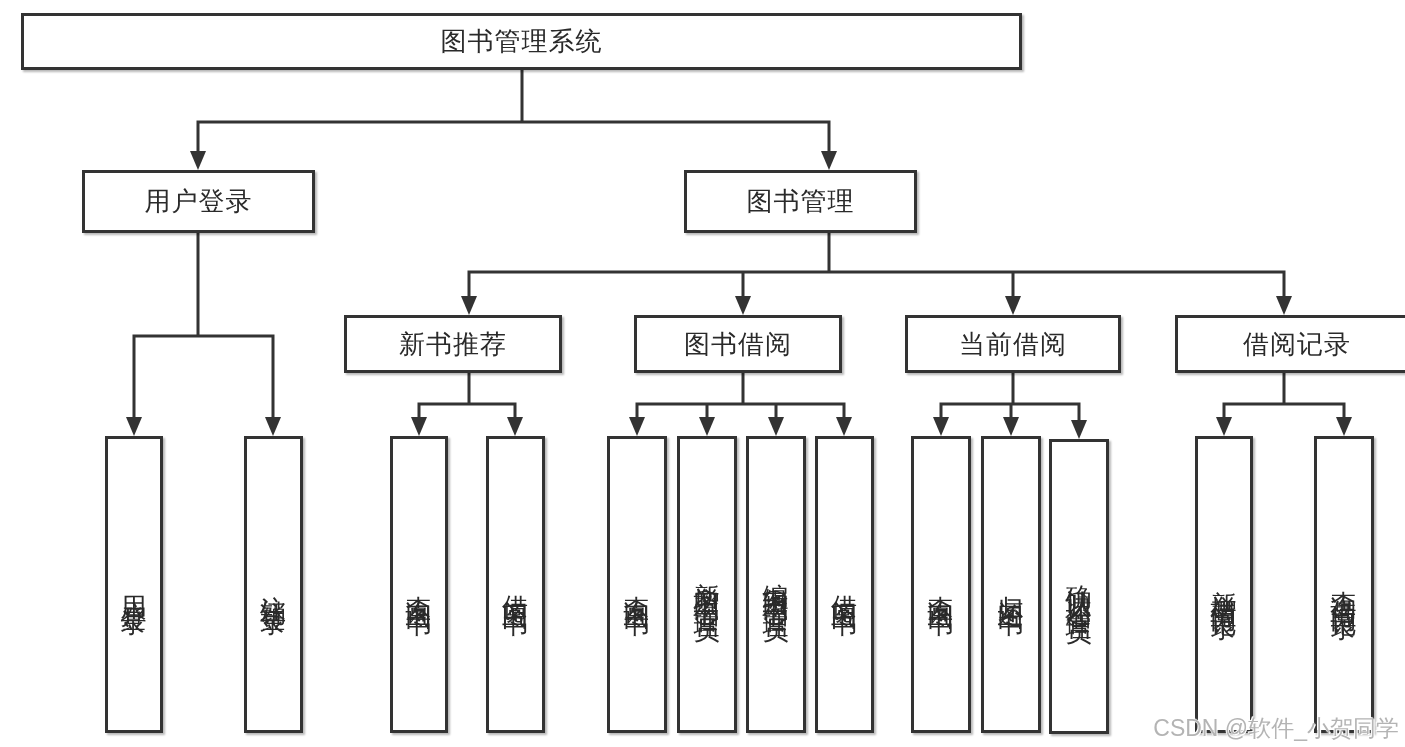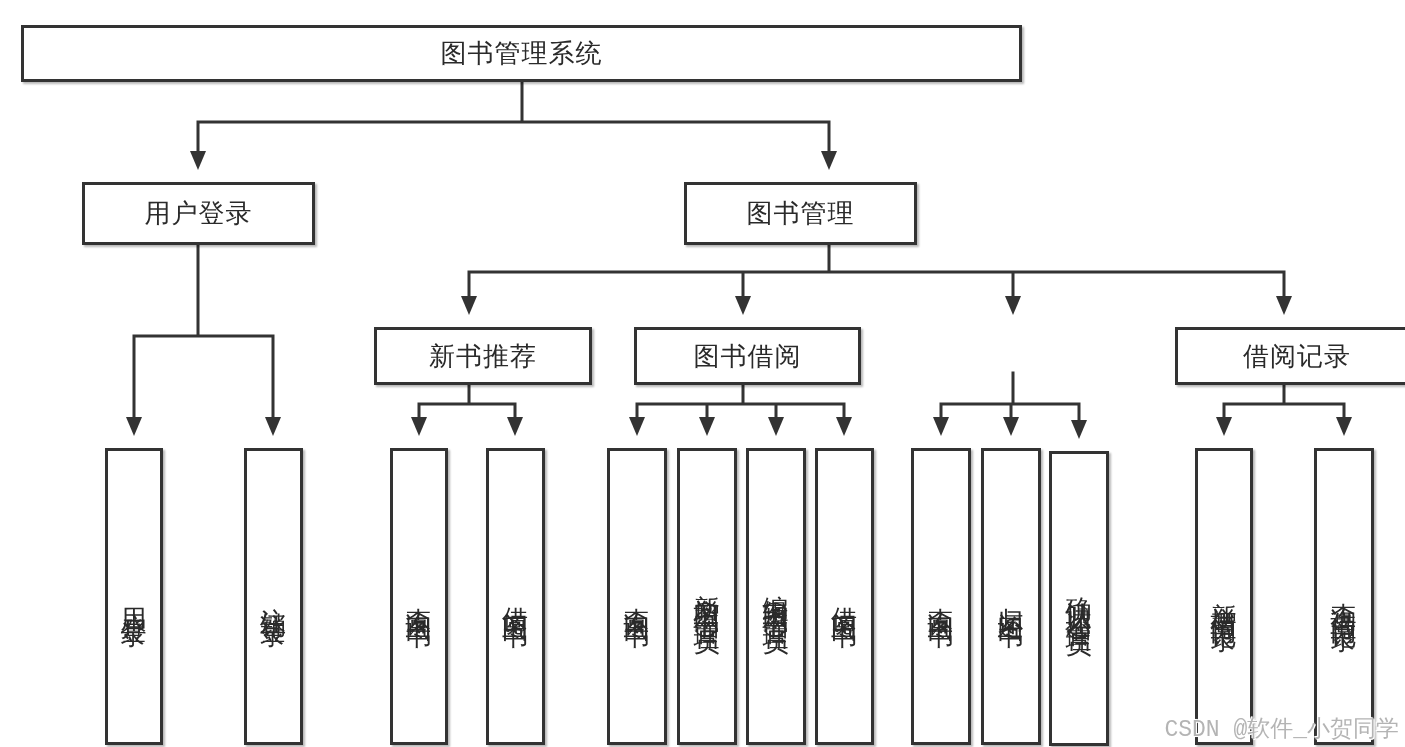--- a/index.html
+++ b/index.html
@@ -22,40 +22,38 @@
   .connectors path{stroke:var(--line);stroke-width:3;fill:none;stroke-linecap:square;}
   .connectors polygon{fill:var(--line);stroke:none;}
   .node{
     position:absolute;
     box-sizing:border-box;
     background:var(--fill);
     border:3px solid var(--line);
     display:flex;align-items:center;justify-content:center;
     box-shadow:2px 2px 2px rgba(0,0,0,0.28);
     z-index:2;
-    margin-top:12px;
   }
   .hlabel{font-size:26px;letter-spacing:1px;white-space:nowrap;}
   .leaf{
     writing-mode:vertical-rl;
     text-orientation:mixed;
     font-size:26px;
     letter-spacing:5px;
     line-height:1;
     text-align:center;
   }
   .watermark{
     position:absolute;
     right:6px;bottom:3px;
     font-size:23px;
     color:var(--wm);
     z-index:3;
     white-space:nowrap;
     text-shadow:1px 1px 0 #ffffff,-1px -1px 0 #ffffff,0 0 2px #ffffff;
-    font-family:Liberation Mono, monospace;
   }
 </style>
 </head>
 <body>
 
 <div class="canvas">
 
   <svg class="connectors" viewBox="0 0 1405 747">
     <g>
       <path d="M522 69 V122 M198 122 H829 M198 122 V151 M829 122 V151"></path>
@@ -97,22 +95,23 @@
       <polygon points="1216,417 1232,417 1224,436"></polygon>
       <polygon points="1336,417 1352,417 1344,436"></polygon>
     </g>
   </svg>
 
   <div class="node hlabel" style="left:21px;top:13px;width:1001px;height:57px">图书管理系统</div>
 
   <div class="node hlabel" style="left:82px;top:170px;width:233px;height:63px">用户登录</div>
   <div class="node hlabel" style="left:684px;top:170px;width:233px;height:63px">图书管理</div>
 
-  <div class="node hlabel" style="left:374px;top:315px;width:218px;height:58px">新书推荐</div>
-  <div class="node hlabel" style="left:634px;top:315px;width:227px;height:58px">图书借阅</div>
+  <div class="node hlabel" style="left:344px;top:315px;width:218px;height:58px">新书推荐</div>
+  <div class="node hlabel" style="left:634px;top:315px;width:208px;height:58px">图书借阅</div>
+  <div class="node hlabel" style="left:905px;top:315px;width:216px;height:58px">当前借阅</div>
   <div class="node hlabel" style="left:1175px;top:315px;width:244px;height:58px">借阅记录</div>
 
   <div class="node leaf" style="left:105px;top:436px;width:58px;height:297px">用户登录</div>
   <div class="node leaf" style="left:244px;top:436px;width:59px;height:297px">注销登录</div>
 
   <div class="node leaf" style="left:390px;top:436px;width:58px;height:297px">查询图书</div>
   <div class="node leaf" style="left:486px;top:436px;width:59px;height:297px">借阅图书</div>
 
   <div class="node leaf" style="left:607px;top:436px;width:60px;height:297px">查询图书</div>
   <div class="node leaf" style="left:677px;top:436px;width:60px;height:297px">新增图书（管理员）</div>

